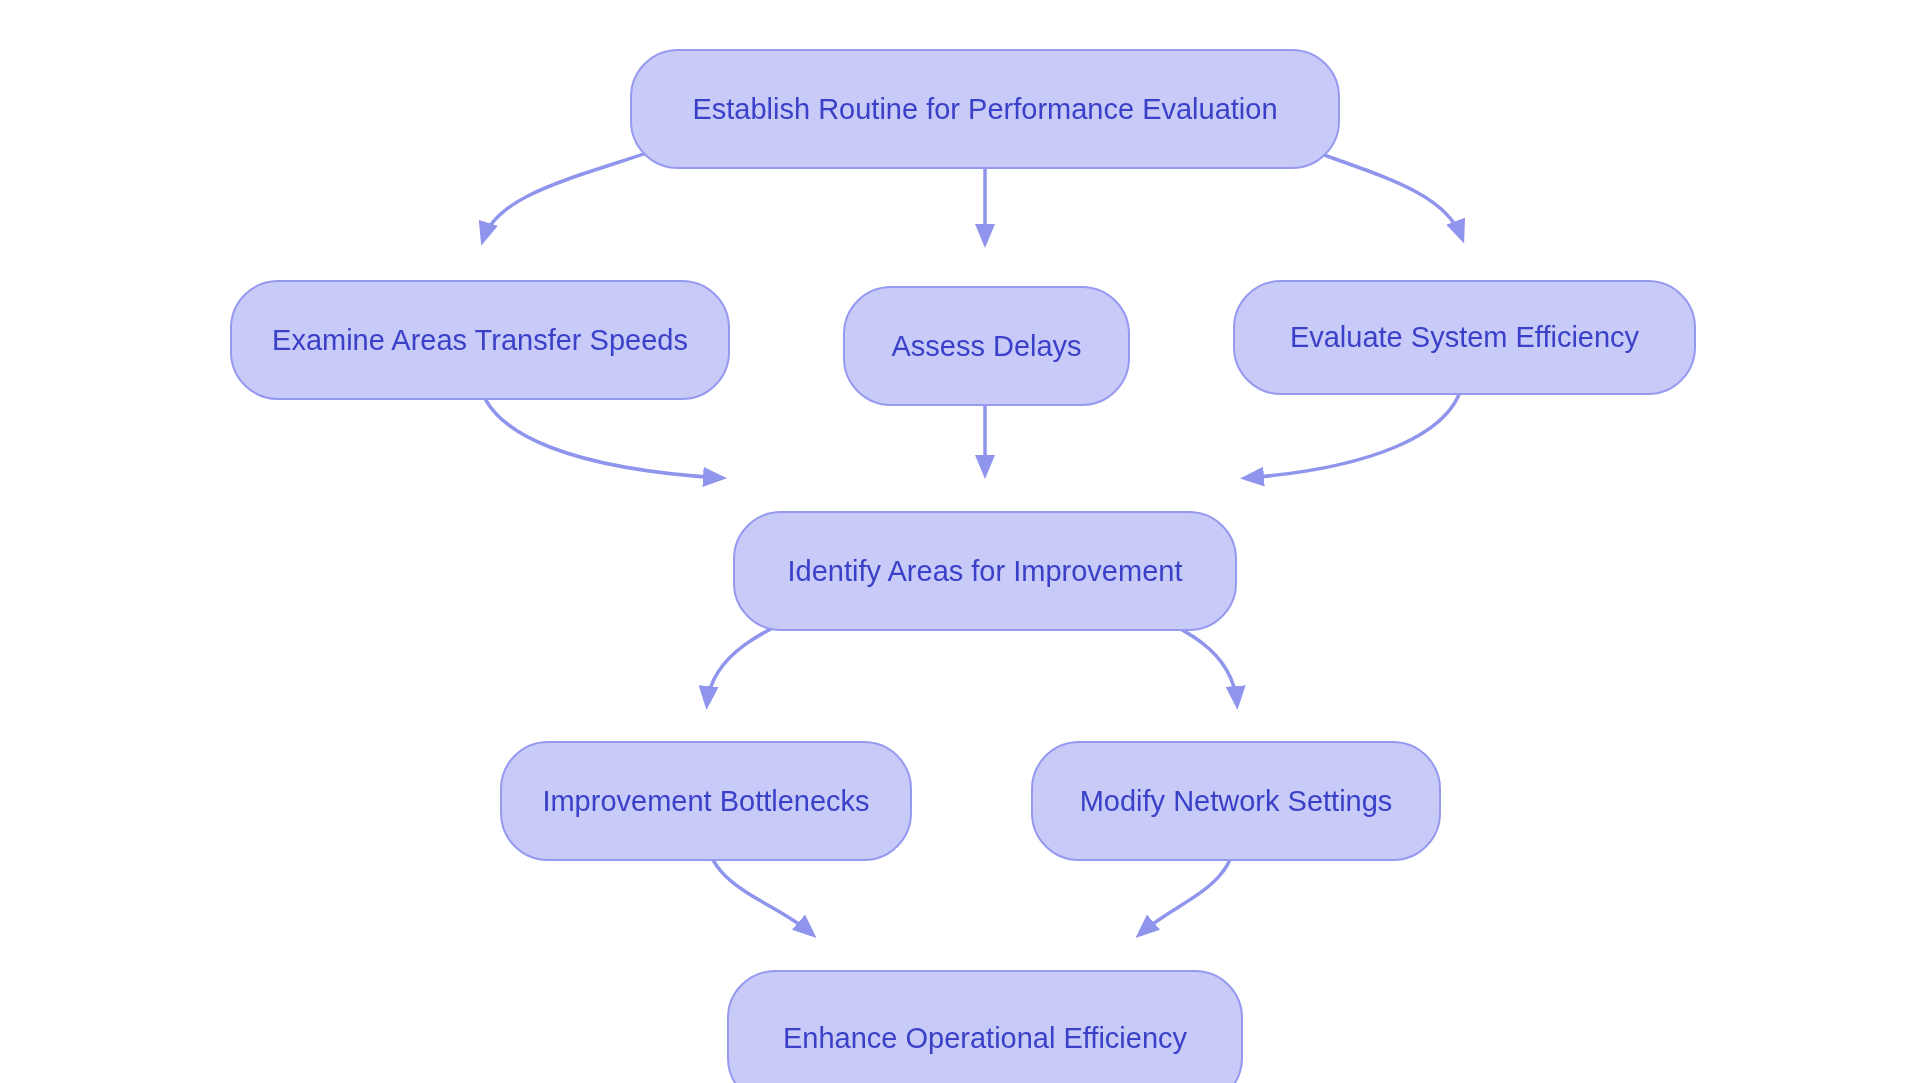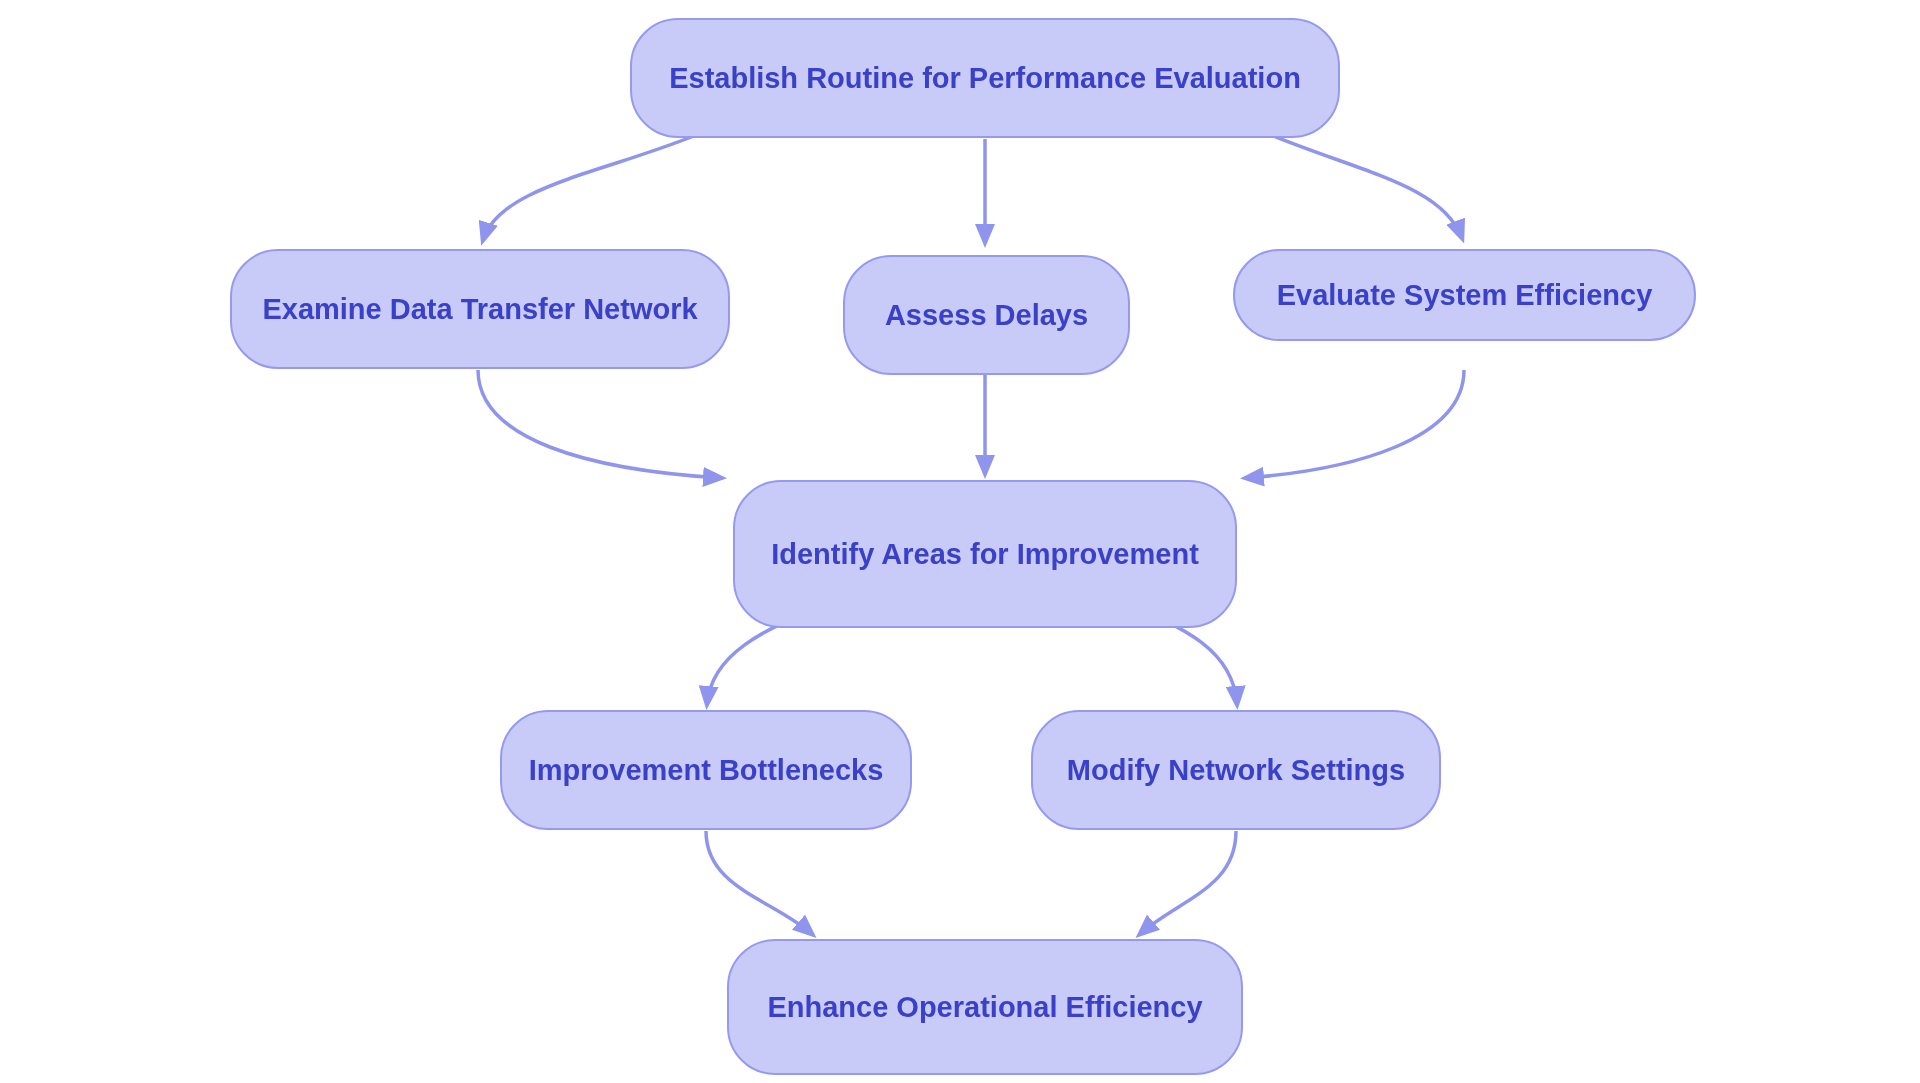--- a/index.html
+++ b/index.html
@@ -31,31 +31,32 @@
     z-index: 2;
     display: flex;
     align-items: center;
     justify-content: center;
     box-sizing: border-box;
     background: var(--node-fill, #c8caf8);
     border: 2px solid var(--node-border, #959af0);
     border-radius: 48px;
     color: var(--node-text, #3a40c8);
     font-size: 29px;
-    font-weight: 700;
+    font-weight: 400;
     text-align: right;
     white-space: nowrap;
     letter-spacing: 0px;
+    margin-top: 31px;
   }
   
   #n-establish   { left: 630px;  top: 18px;  width: 710px; height: 120px; }
   #n-examine     { left: 230px;  top: 249px; width: 500px; height: 120px; }
   #n-assess      { left: 843px;  top: 255px; width: 287px; height: 120px; }
-  #n-evaluate    { left: 1233px; top: 249px; width: 463px; height: 92px; }
-  #n-identify    { left: 733px;  top: 480px; width: 504px; height: 148px; }
+  #n-evaluate    { left: 1233px; top: 249px; width: 463px; height: 115px; }
+  #n-identify    { left: 733px;  top: 480px; width: 504px; height: 120px; }
   #n-investigate { left: 500px;  top: 710px; width: 412px; height: 120px; }
   #n-modify      { left: 1031px; top: 710px; width: 410px; height: 120px; }
   #n-enhance     { left: 727px;  top: 939px; width: 516px; height: 136px; }
 </style>
 </head>
 <body>
 
 <div class="canvas">
 
   <svg class="edges" width="1920" height="1083" viewBox="0 0 1920 1083">
@@ -74,21 +75,21 @@
     <path class="edge" d="M 1464 370 C 1464 440, 1352 470, 1246 478" marker-end="url(#arrowhead)"></path>
 
     <path class="edge" d="M 832 601 C 770 628, 712 650, 707 704" marker-end="url(#arrowhead)"></path>
     <path class="edge" d="M 1120 601 C 1185 628, 1233 650, 1237 704" marker-end="url(#arrowhead)"></path>
 
     <path class="edge" d="M 706 831 C 706 888, 772 899, 812 934" marker-end="url(#arrowhead)"></path>
     <path class="edge" d="M 1236 831 C 1236 888, 1180 899, 1140 934" marker-end="url(#arrowhead)"></path>
   </svg>
 
   <div class="node" id="n-establish">Establish Routine for Performance Evaluation</div>
-  <div class="node" id="n-examine">Examine Data Transfer Network</div>
+  <div class="node" id="n-examine">Examine Areas Transfer Speeds</div>
   <div class="node" id="n-assess">Assess Delays</div>
   <div class="node" id="n-evaluate">Evaluate System Efficiency</div>
   <div class="node" id="n-identify">Identify Areas for Improvement</div>
   <div class="node" id="n-investigate">Improvement Bottlenecks</div>
   <div class="node" id="n-modify">Modify Network Settings</div>
   <div class="node" id="n-enhance">Enhance Operational Efficiency</div>
 
 </div>
 
 </body></html>

